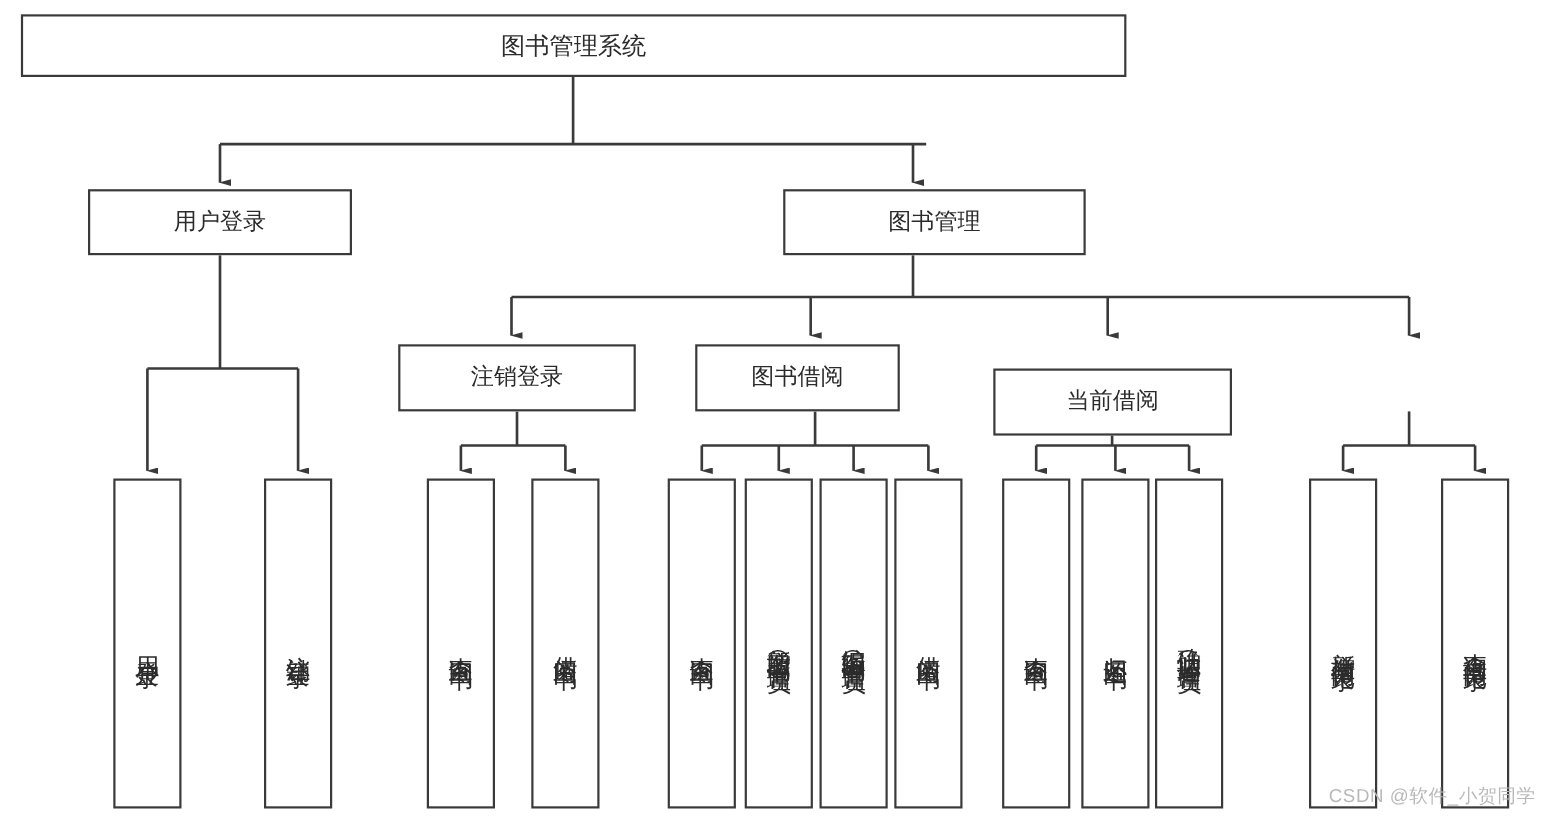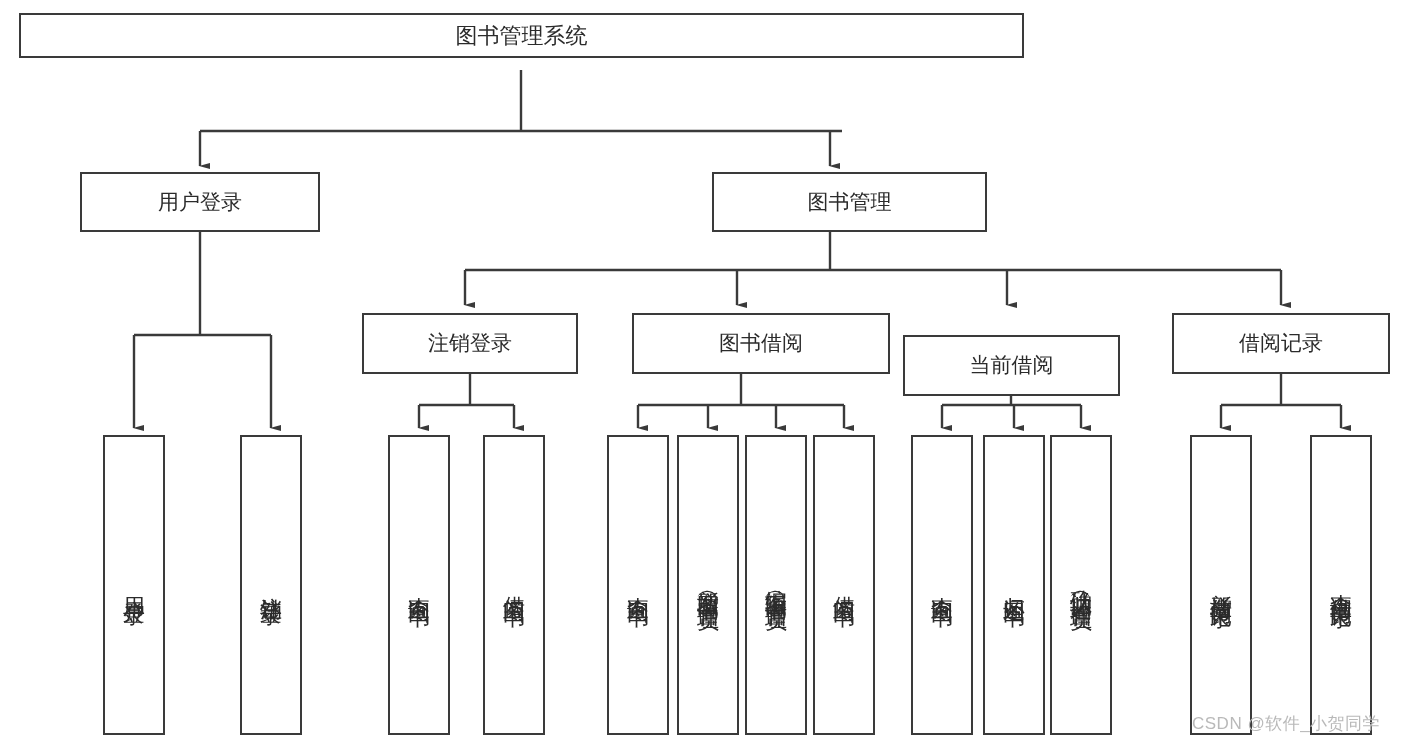--- a/index.html
+++ b/index.html
@@ -75,42 +75,39 @@
       <path d="M1014,405 L1014,428" marker-end="url(#arw)"></path>
       <path d="M1081,405 L1081,428" marker-end="url(#arw)"></path>
 
       <path d="M1281,374 L1281,405"></path>
       <path d="M1221,405 L1341,405"></path>
       <path d="M1221,405 L1221,428" marker-end="url(#arw)"></path>
       <path d="M1341,405 L1341,428" marker-end="url(#arw)"></path>
     </g>
   </svg>
 
-  <div class="node h-node root-node" style="left:19px;top:13px;width:1005px;height:45px;">
+  <div class="node h-node root-node" style="left:19px;top:13px;width:1005px;height:57px;">
     <span class="lbl">图书管理系统</span>
   </div>
 
   <div class="node h-node" style="left:80px;top:172px;width:240px;height:60px;">
     <span class="lbl">用户登录</span>
   </div>
   <div class="node h-node" style="left:712px;top:172px;width:275px;height:60px;">
     <span class="lbl">图书管理</span>
   </div>
 
   <div class="node h-node" style="left:362px;top:313px;width:216px;height:61px;">
     <span class="lbl">注销登录</span>
   </div>
-  <div class="node h-node" style="left:632px;top:313px;width:258px;height:61px;">
+  <div class="node h-node" style="left:632px;top:313px;width:186px;height:61px;">
     <span class="lbl">图书借阅</span>
   </div>
   <div class="node h-node" style="left:903px;top:313px;width:217px;height:61px;margin-top:22px;">
     <span class="lbl">当前借阅</span>
-  </div>
-  <div class="node h-node" style="left:1172px;top:313px;width:218px;height:61px;">
-    <span class="lbl">借阅记录</span>
   </div>
 
   <div class="node v-node" style="left:103px;top:435px;width:62px;height:300px;">
     <span class="lbl">用户登录</span>
   </div>
   <div class="node v-node" style="left:240px;top:435px;width:62px;height:300px;">
     <span class="lbl">注销登录</span>
   </div>
   <div class="node v-node" style="left:388px;top:435px;width:62px;height:300px;">
     <span class="lbl">查询图书</span>
@@ -139,15 +136,15 @@
   <div class="node v-node" style="left:1050px;top:435px;width:62px;height:300px;">
     <span class="lbl">确认归还（管理员）</span>
   </div>
   <div class="node v-node" style="left:1190px;top:435px;width:62px;height:300px;">
     <span class="lbl">新增借阅记录</span>
   </div>
   <div class="node v-node" style="left:1310px;top:435px;width:62px;height:300px;">
     <span class="lbl">查询借阅记录</span>
   </div>
 
-  <div class="watermark" style="left:1192px;top:712px;">CSDN @软件_小贺同学</div>
+  <div class="watermark" style="left:1192px;top:712px;padding-left:16px;">CSDN @软件_小贺同学</div>
 
 </div>
 
 </body></html>

